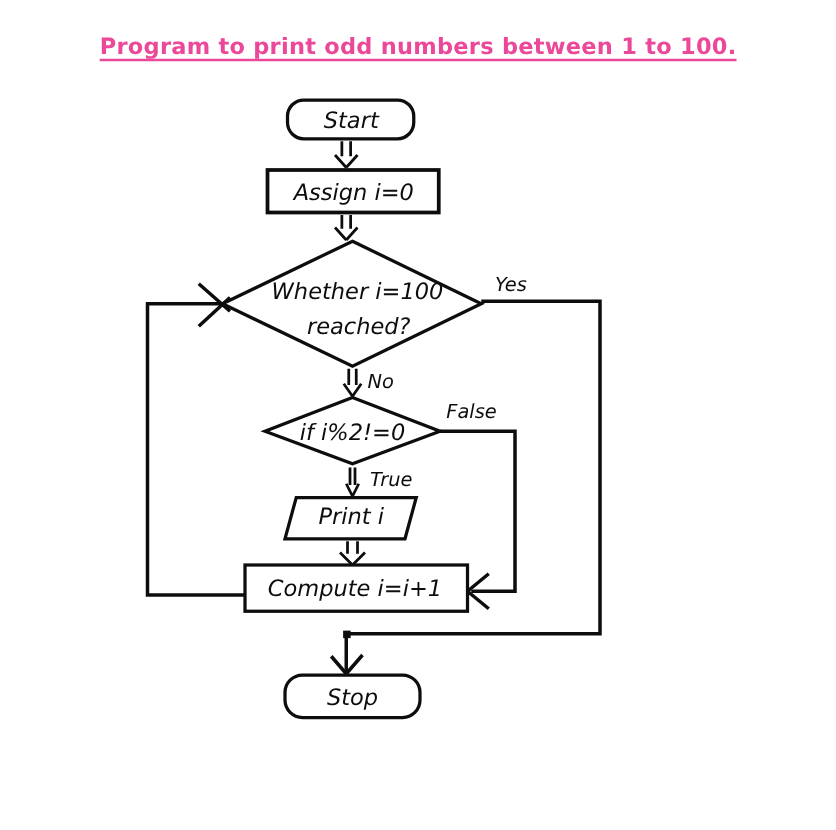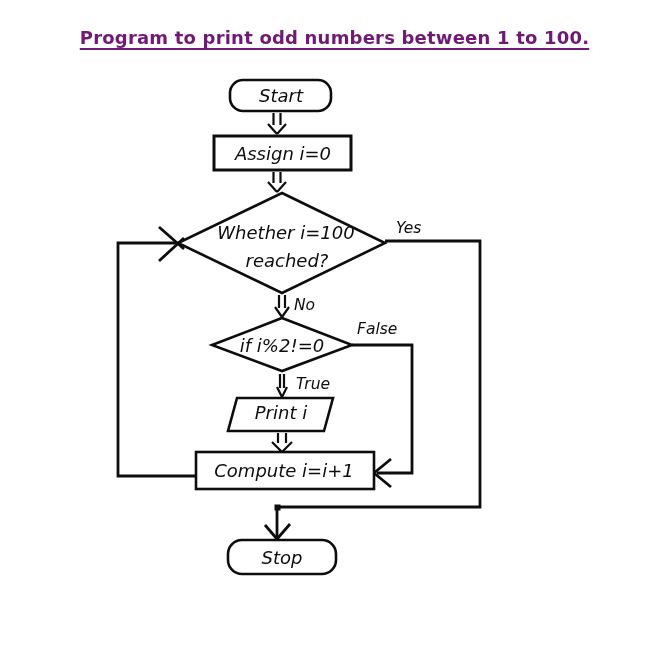--- a/index.html
+++ b/index.html
@@ -17,21 +17,21 @@
   }
   .title {
     position: absolute;
     top: 27px;
     left: 0;
     width: 100%;
     text-align: center;
     font-size: 18px;
     font-weight: bold;
     letter-spacing: 0.2px;
-    color: #701a75;
+    color: #ec4899;
     text-decoration: underline;
     text-underline-offset: 4px;
     text-decoration-thickness: 1.5px;
   }
   svg { position: absolute; top: 0; left: 0; }
   .shape {
     fill: #ffffff;
     stroke: #0d0d0d;
     stroke-width: 3;
   }

